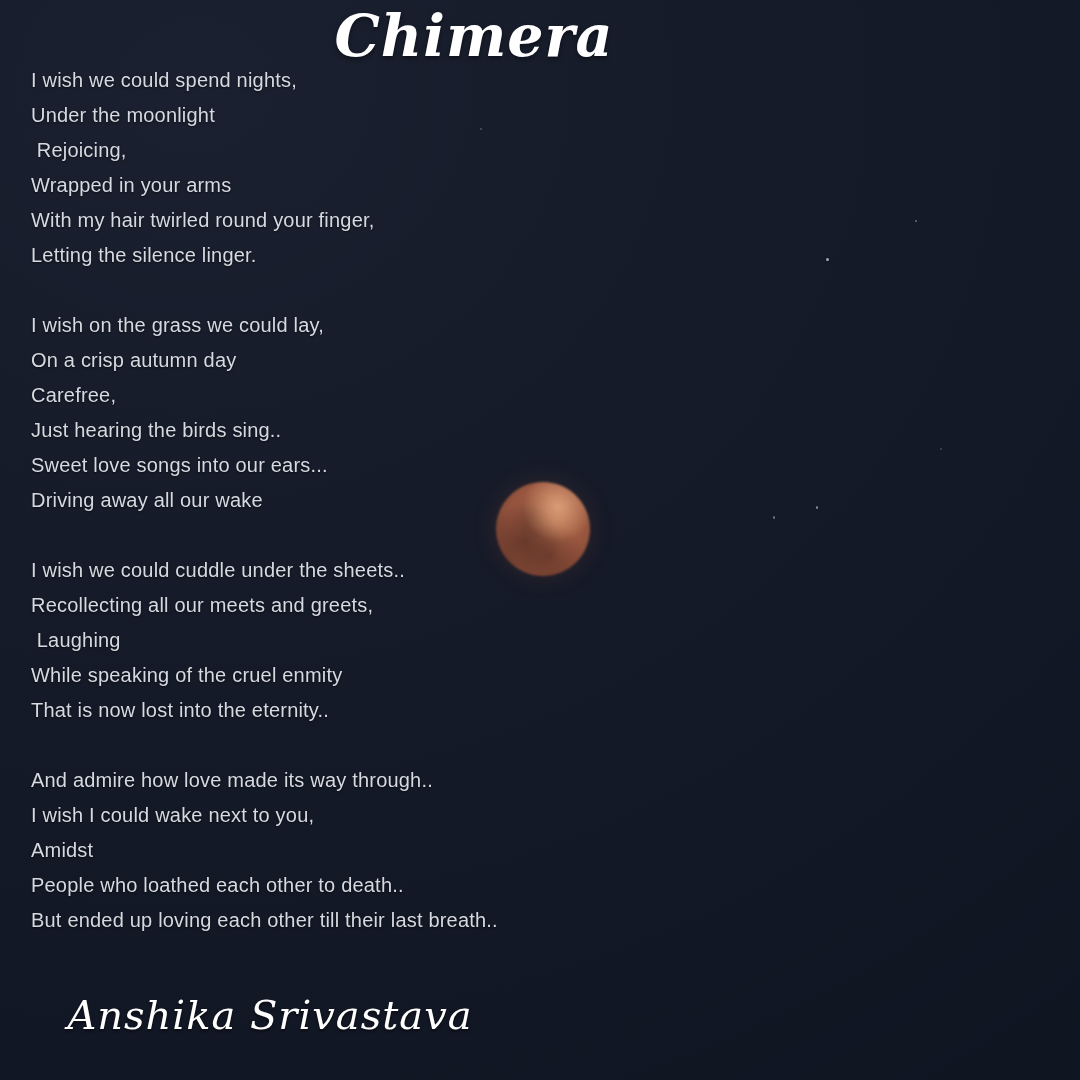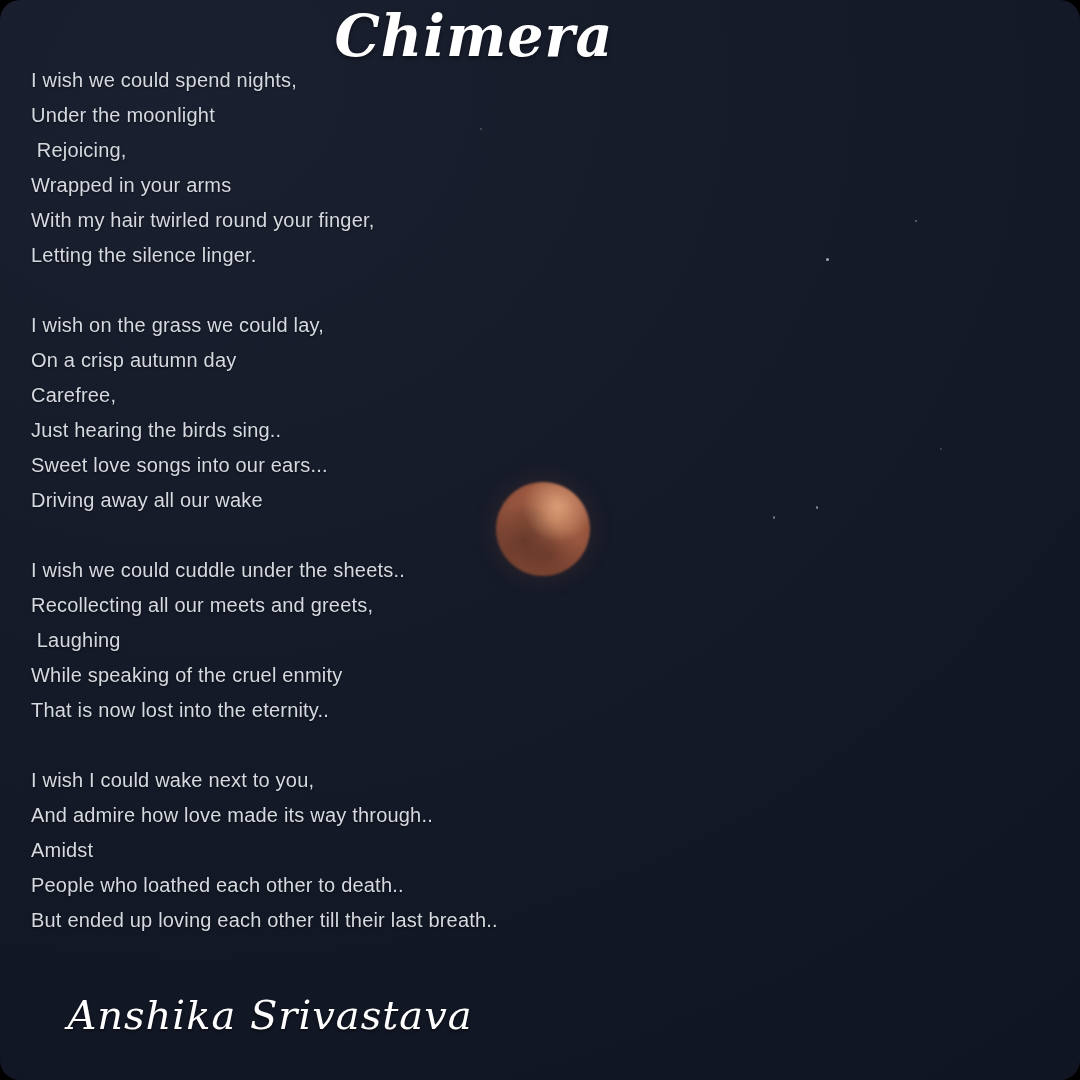--- a/index.html
+++ b/index.html
@@ -8,21 +8,20 @@
     background: #000;
   }
   .canvas {
     position: relative;
     width: 1080px;
     height: 1080px;
     overflow: hidden;
     background:
       radial-gradient(150% 130% at 18% 8%, #1b2030 0%, var(--background, #151a28) 42%, #0f1421 100%);
     font-family: "Liberation Sans", "DejaVu Sans", sans-serif;
-    border-radius: 20px;
   }
 
   
   .title {
     position: absolute;
     top: 2px;
     left: 0;
     width: 948px;
     text-align: center;
     font-family: "DejaVu Serif", "Liberation Serif", cursive;
@@ -125,22 +124,22 @@
       <div class="line">Driving away all our wake</div>
     </div>
     <div class="stanza">
       <div class="line">I wish we could cuddle under the sheets..</div>
       <div class="line">Recollecting all our meets and greets,</div>
       <div class="line"> Laughing</div>
       <div class="line">While speaking of the cruel enmity</div>
       <div class="line">That is now lost into the eternity..</div>
     </div>
     <div class="stanza">
+      <div class="line">And admire how love made its way through..</div>
       <div class="line">I wish I could wake next to you,</div>
-      <div class="line">And admire how love made its way through..</div>
       <div class="line">Amidst</div>
       <div class="line">People who loathed each other to death..</div>
       <div class="line">But ended up loving each other till their last breath..</div>
     </div>
   </div>
 
   <div class="moon"></div>
 
   <div class="star s1"></div>
   <div class="star s2"></div>

